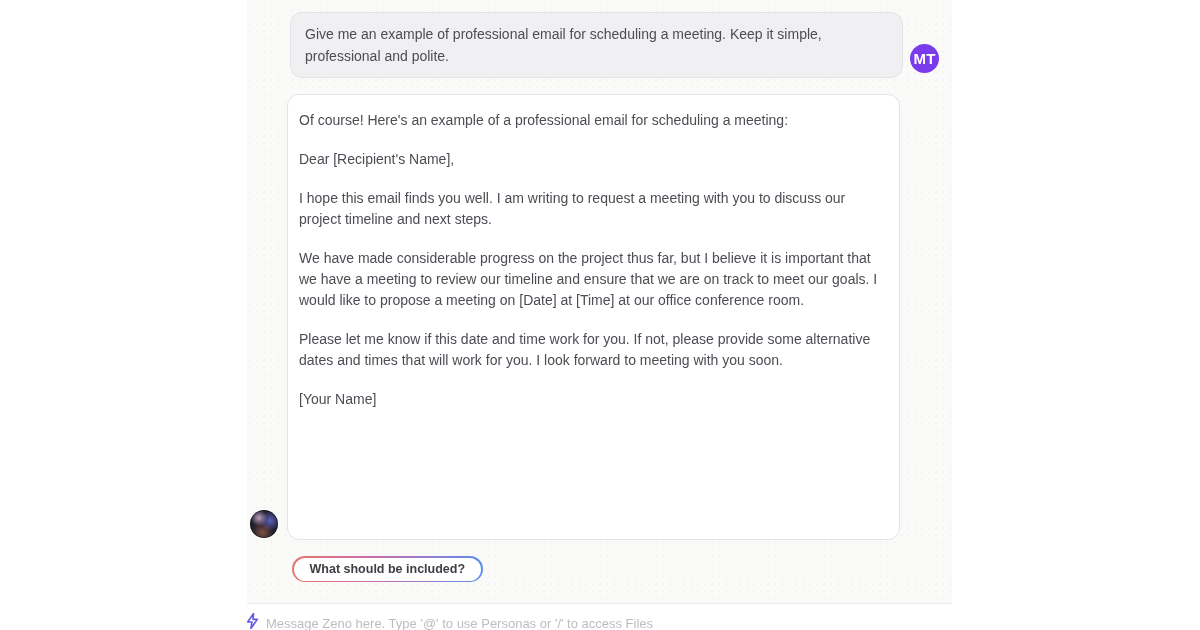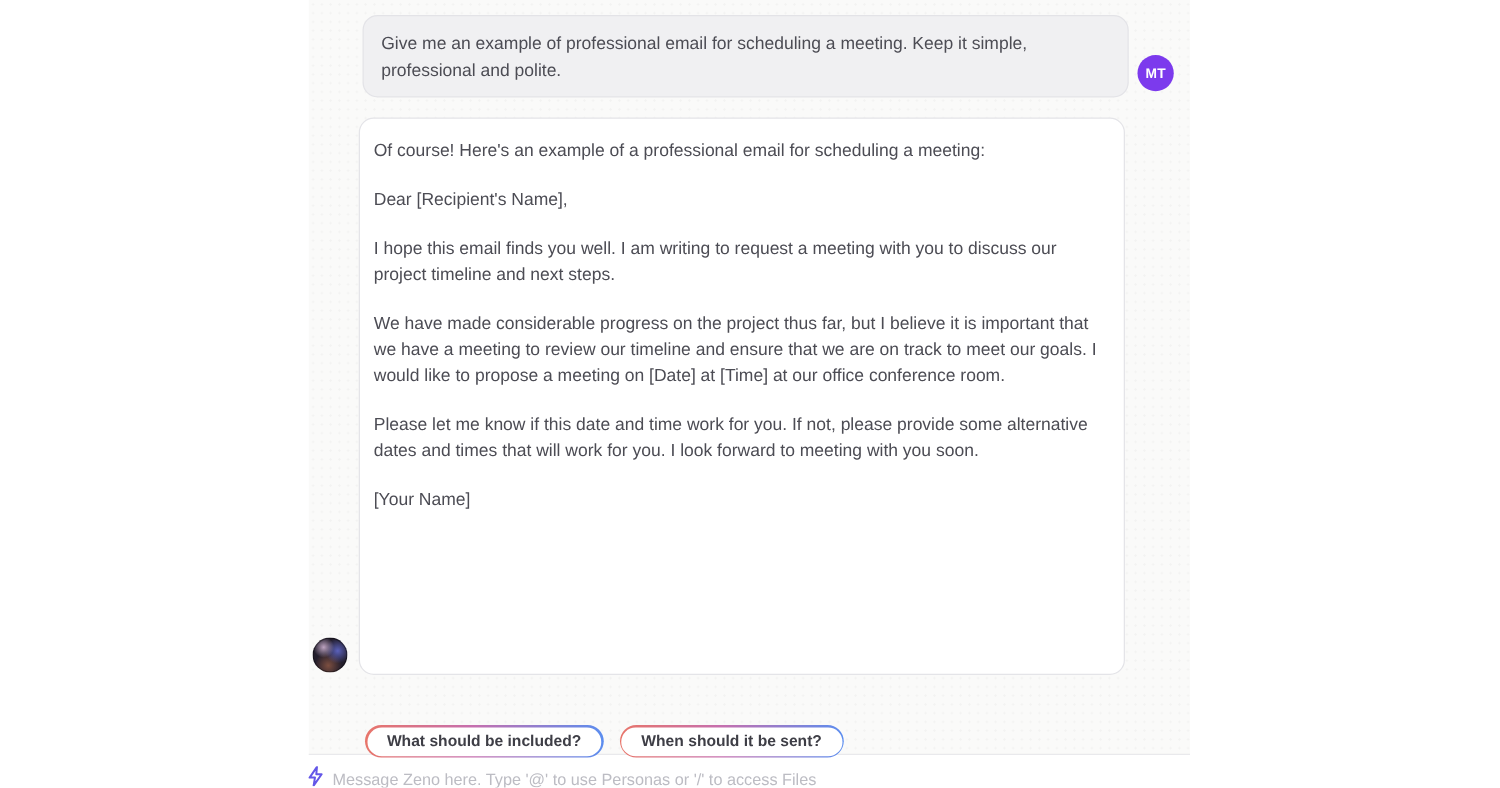--- a/index.html
+++ b/index.html
@@ -35,21 +35,21 @@
     line-height: 22px;
     color: #4c4c54;
   }
   .user-avatar {
     position: absolute;
     left: 910px; top: 44px;
     width: 29px; height: 29px;
     border-radius: 50%;
     background: #7c3aed;
     color: #ffffff;
-    font-size: 11px;
+    font-size: 15px;
     font-weight: bold;
     display: flex; align-items: center; justify-content: center;
     letter-spacing: 0.2px;
   }
 
   
   .assistant-card {
     position: absolute;
     left: 287px; top: 94px;
     width: 613px;
@@ -88,21 +88,20 @@
     display: flex;
     gap: 13px;
   }
   .chip {
     background: linear-gradient(90deg, #e8756a 0%, #c66fae 45%, #5b8def 100%);
     border: none;
     border-radius: 999px;
     padding: 1.5px;
     cursor: pointer;
     display: inline-block;
-    margin-top: 24px;
   }
   .chip-inner {
     display: block;
     background: #ffffff;
     border-radius: 999px;
     padding: 4px 16px 5px 16px;
     font-family: "Liberation Sans", "DejaVu Sans", sans-serif;
     font-size: 12.5px;
     font-weight: bold;
     color: #3e3e46;
@@ -148,23 +147,20 @@
     <p>Please let me know if this date and time work for you. If not, please provide some alternative dates and times that will work for you. I look forward to meeting with you soon.</p>
     <p>[Your Name]</p>
   </div>
 
   <div class="assistant-avatar"></div>
 
   <div class="chips-row">
     <button class="chip">
       <span class="chip-inner">What should be included?</span>
     </button>
-    <button class="chip">
-      <span class="chip-inner">When should it be sent?</span>
-    </button>
   </div>
 
   <div class="composer-hint">
     <svg class="bolt" width="13" height="16" viewBox="0 0 24 30">
       <path d="M14 1 L3 17 H11 L9 29 L21 12 H13 Z" fill="none" stroke="#6457e8" stroke-width="3" stroke-linejoin="round"></path>
     </svg>
     <span class="composer-placeholder">Message Zeno here. Type '@' to use Personas or '/' to access Files</span>
   </div>
 
 </div>

